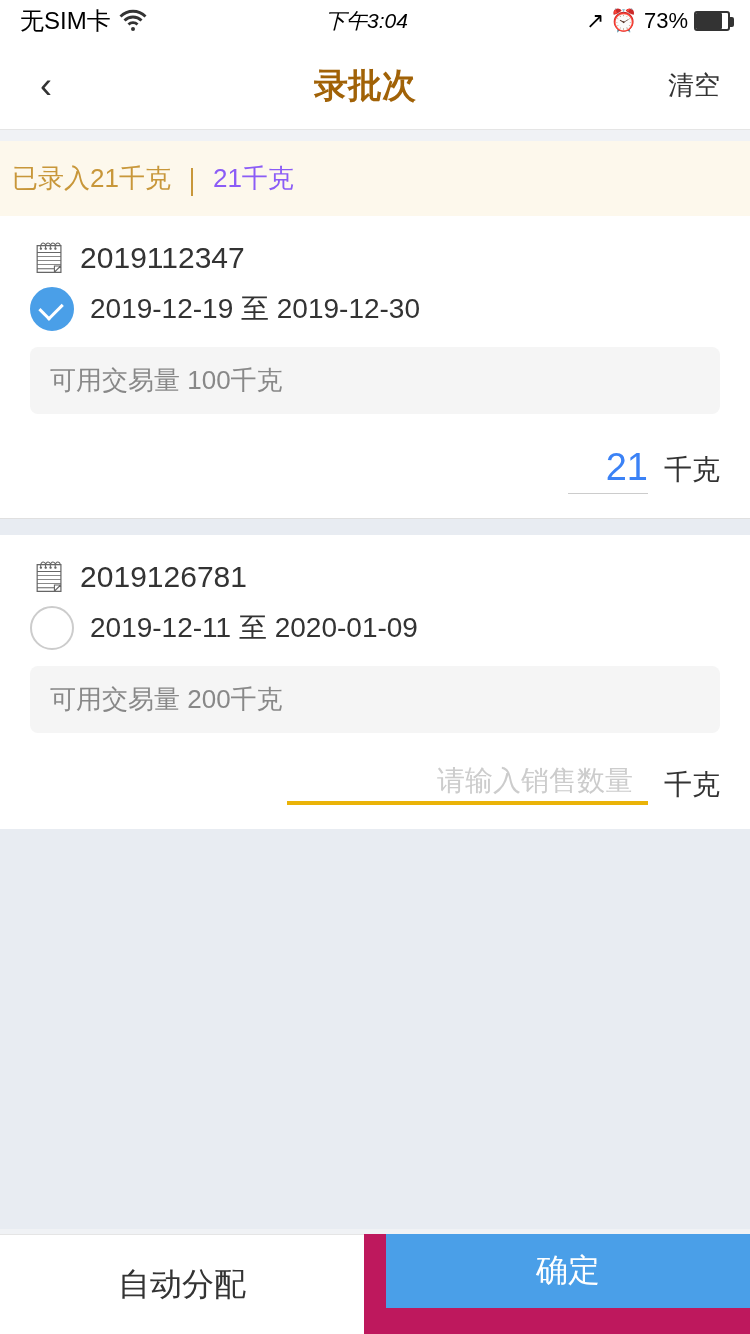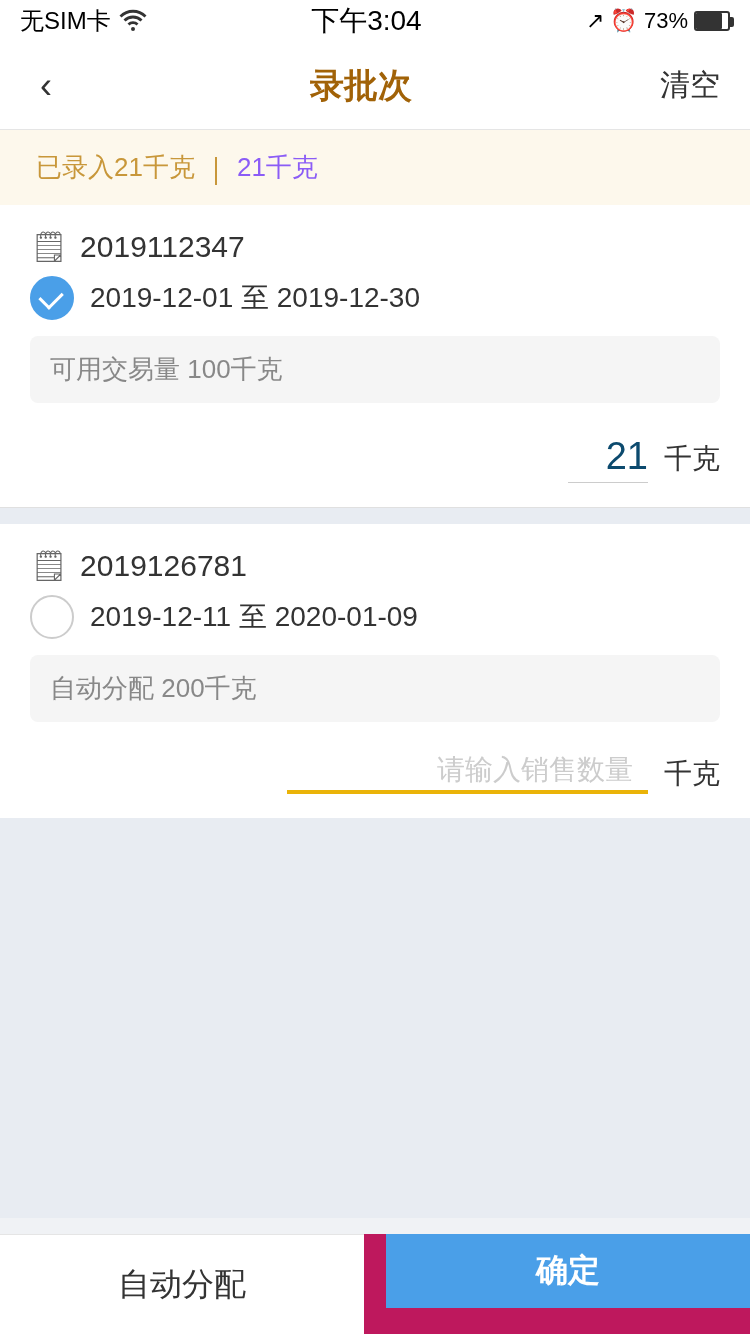--- a/index.html
+++ b/index.html
@@ -23,26 +23,27 @@
       padding: 0 20px;
       font-size: 24px;
     }
     .status-left {
       display: flex;
       align-items: flex-end;
       gap: 8px;
       font-size: 24px;
     }
     .status-center {
-      font-size: 28px;
+      font-size: 21px;
       font-weight: 500;
       position: absolute;
       left: 50%;
       transform: translateX(-50%);
       top: 8px;
+      font-style: italic;
     }
     .status-right {
       display: flex;
       align-items: center;
       gap: 6px;
       font-size: 22px;
     }
 
     
     .nav-bar {
@@ -60,33 +61,34 @@
       color: #333;
       cursor: pointer;
       padding: 10px;
     }
     .nav-title {
       font-size: 34px;
       font-weight: 600;
       color: #a16207;
     }
     .nav-clear {
-      font-size: 30px;
+      font-size: 26px;
       color: #333;
       cursor: pointer;
     }
 
     
     .summary-banner {
       width: 750px;
       background: #fdf8ec;
-      padding: 20px 36px;
+      padding: 20px 12px;
       display: flex;
       align-items: flex-end;
       gap: 20px;
+      margin-top: 11px;
     }
     .summary-text {
       font-size: 26px;
       color: #c8973a;
     }
     .summary-divider {
       width: 2px;
       height: 28px;
       background: #c8973a;
     }
@@ -166,21 +168,21 @@
     .quantity-row {
       display: flex;
       align-items: center;
       justify-content: flex-end;
       padding: 16px 30px 24px 30px;
       gap: 16px;
       border-bottom: 1px solid #e0e0e0;
     }
     .quantity-value {
       font-size: 38px;
-      color: #0c4a6e;
+      color: #3b82f6;
       font-weight: 400;
     }
     .quantity-unit {
       font-size: 28px;
       color: #333;
     }
     .quantity-underline {
       border-bottom: 1px solid #ccc;
       padding-bottom: 4px;
       min-width: 80px;
@@ -257,21 +259,20 @@
       flex: 1;
       height: 74px;
       background: #4a9fe8;
       border: none;
       font-size: 32px;
       color: #fff;
       cursor: pointer;
       display: flex;
       align-items: center;
       justify-content: center;
-      font-weight: bold;
     }
 
     .main-content {
       padding-bottom: 100px;
     }
   </style>
 </head>
 <body>
 
 <div class="status-bar">
@@ -309,41 +310,41 @@
     <span class="summary-value">21千克</span>
   </div>
 
   <div class="item-card">
     <div class="item-header">
       <span class="item-icon">🗒</span>
       <span class="item-id">2019112347</span>
     </div>
     <div class="item-date-row">
       <div class="radio-btn checked"></div>
-      <span class="item-date">2019-12-01 至 2019-12-30</span>
+      <span class="item-date">2019-12-19 至 2019-12-30</span>
     </div>
     <div class="item-quota">可用交易量 100千克</div>
     <div class="quantity-row">
       <span class="quantity-underline quantity-value">21</span>
       <span class="quantity-unit">千克</span>
     </div>
   </div>
 
   <div class="section-separator"></div>
 
   <div class="item-card">
     <div class="item-header">
       <span class="item-icon">🗒</span>
       <span class="item-id">2019126781</span>
     </div>
     <div class="item-date-row">
       <div class="radio-btn"></div>
       <span class="item-date">2019-12-11 至 2020-01-09</span>
     </div>
-    <div class="item-quota">自动分配 200千克</div>
+    <div class="item-quota">可用交易量 200千克</div>
     <div class="input-row">
       <input type="number" class="quantity-input" placeholder="请输入销售数量" style="">
       <span class="input-unit">千克</span>
     </div>
   </div>
 
   <div class="gray-area"></div>
 
 </div>
 

